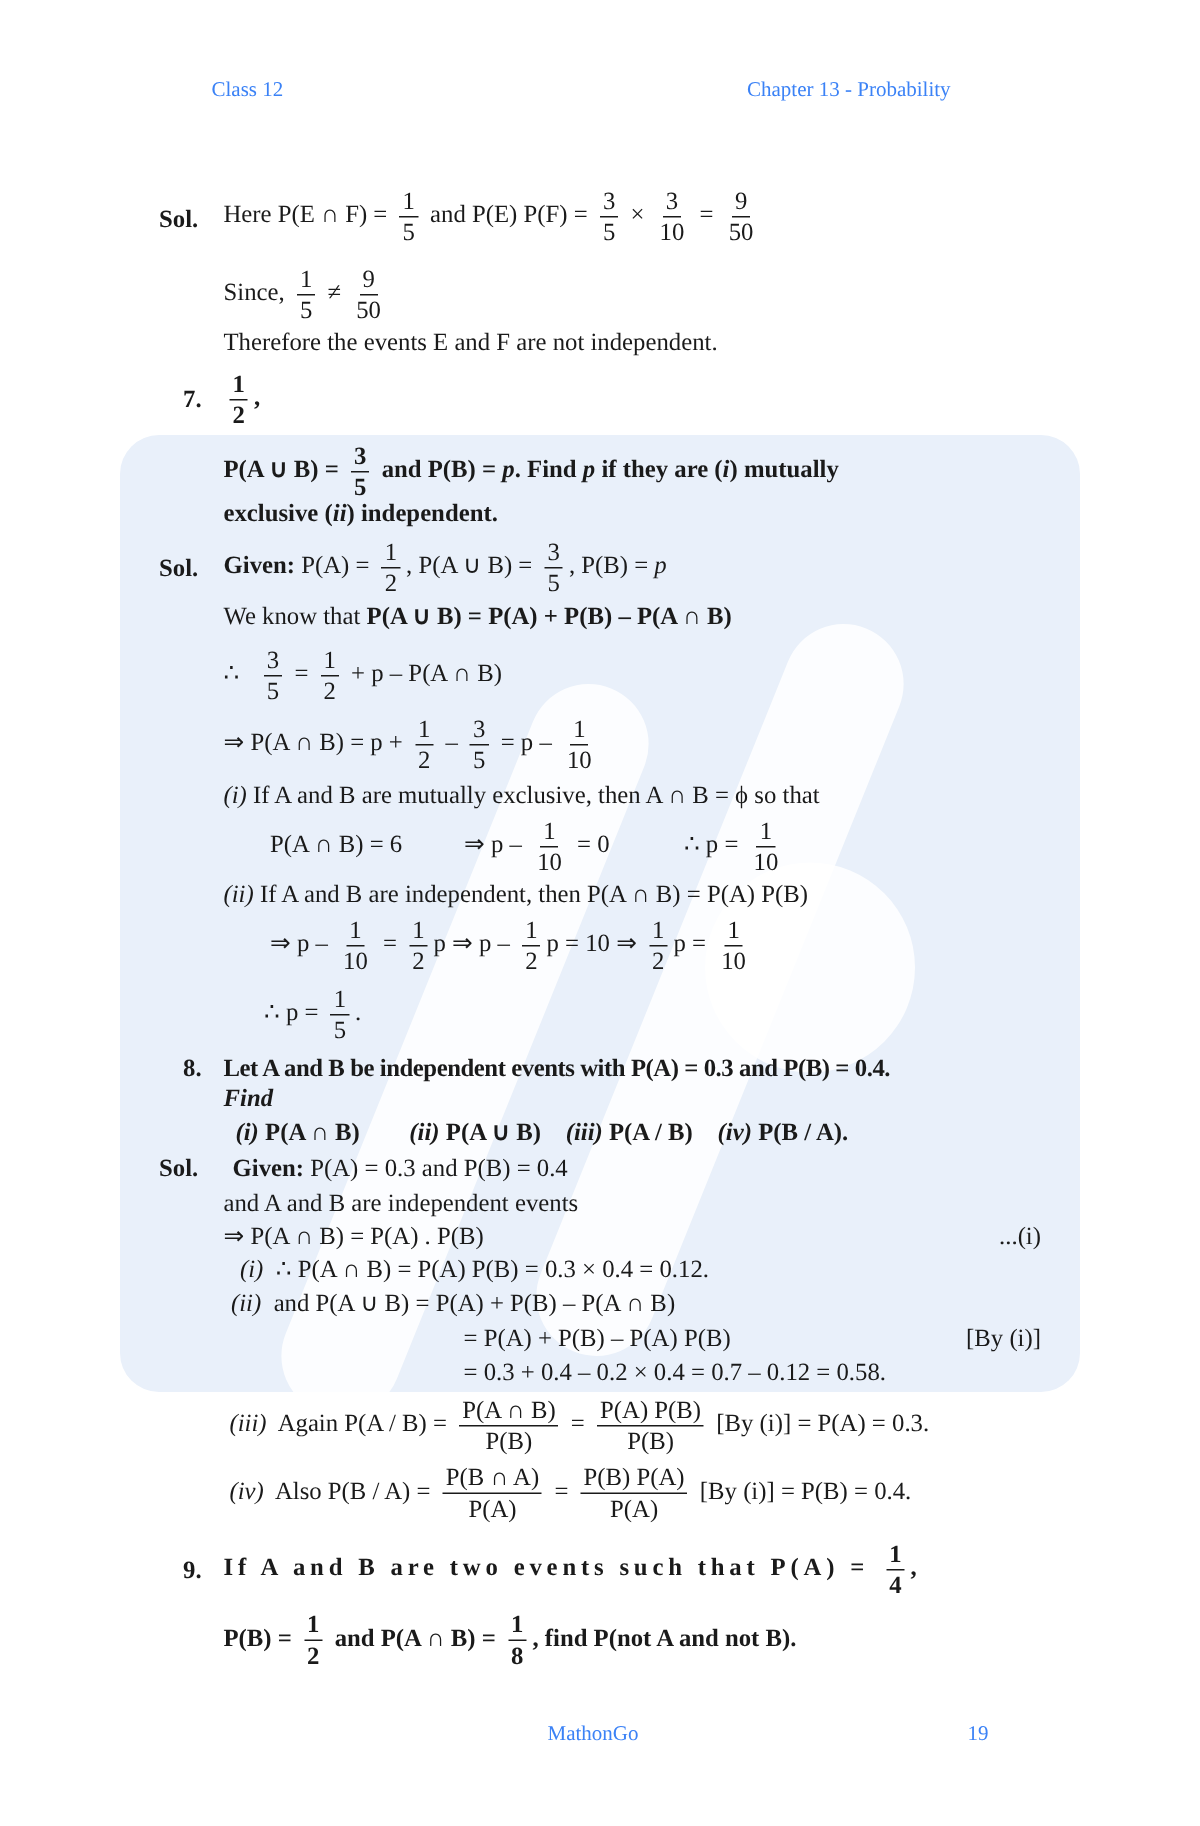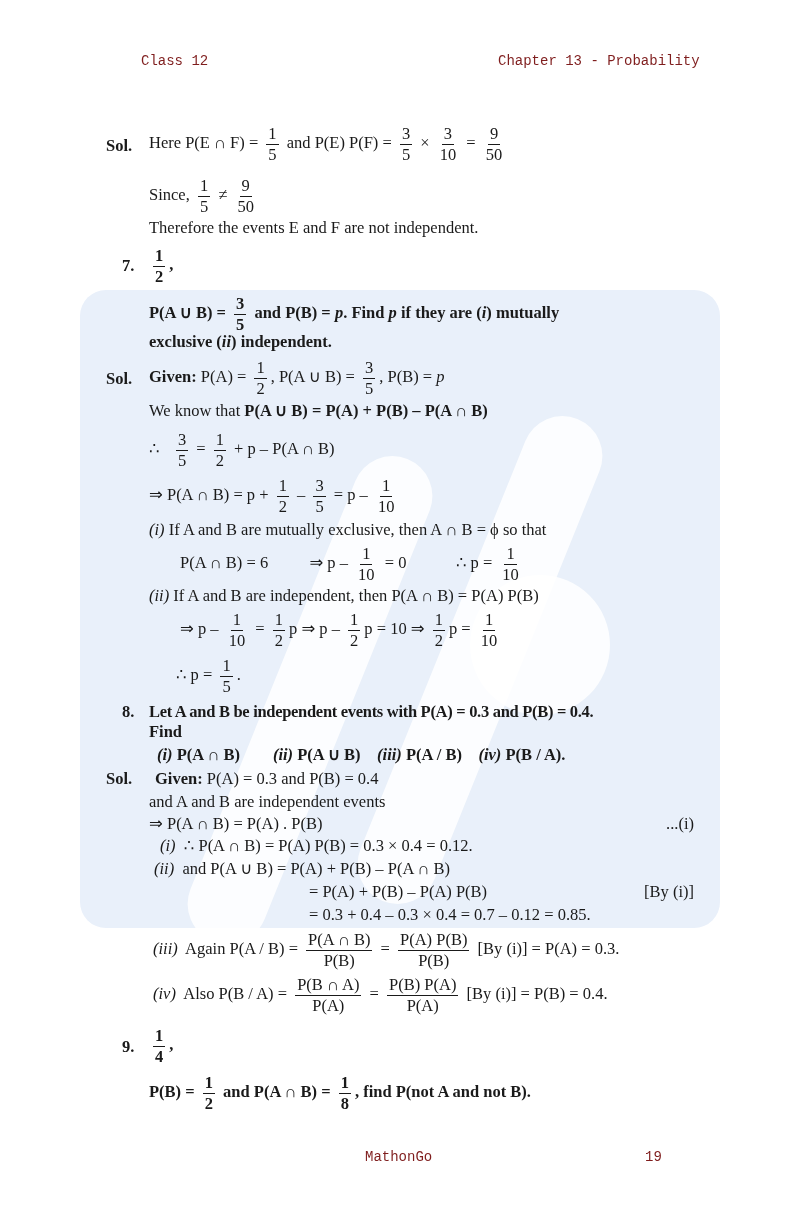--- a/index.html
+++ b/index.html
@@ -1,18 +1,18 @@
 <!DOCTYPE html>
 <html><head>
 <meta charset="utf-8">
 <style>
   html, body { margin:0; padding:0; }
   body { width:800px; height:1217px; background:#ffffff; position:relative; overflow:hidden;
          font-family:"DejaVu Serif", serif; color:#1a1a1a; }
-  .hdr { position:absolute; font-family:Liberation Mono, monospace; font-size:14px; color:#7f1d1d; }
+  .hdr { position:absolute; font-family:Liberation Serif, serif; font-size:14px; color:#3b82f6; }
   .panel { position:absolute; left:80px; top:290px; width:640px; height:638px; background:#e9f0fa; border-radius:26px; overflow:hidden; }
   .stroke { position:absolute; background:#ffffff; opacity:0.85; border-radius:40px; }
   .dot { position:absolute; background:#ffffff; opacity:0.85; border-radius:50%; }
   .line { position:absolute; font-family:"Liberation Serif", serif; font-size:16.5px; white-space:nowrap; line-height:20px; }
   .b { font-weight:bold; }
   .i { font-style:italic; }
   .sol { position:absolute; font-family:"Liberation Serif", serif; font-weight:bold; font-size:16.5px; left:106px; }
   .qn { position:absolute; font-family:"Liberation Serif", serif; font-weight:bold; font-size:16.5px; left:122px; }
   .frac { display:inline-flex; flex-direction:column; align-items:center; vertical-align:middle; margin:0 4px; line-height:20px; }
   .frac .n { border-bottom:1px solid #1a1a1a; padding:0 2px; }
@@ -180,21 +180,21 @@
 <div class="line" style="left:176px; top:656px;">
   <span>∴  p =</span>
   <span class="frac">
       <span class="n">1</span>
       <span class="d">5</span>
     </span><span>.</span>
 </div>
 
 <div class="qn" style="top:702px;">8.</div>
 <div class="line b" style="left:149px; top:702px; letter-spacing:-0.3px;">Let A and B be independent events with P(A) = 0.3 and P(B) = 0.4.</div>
-<div class="line b" style="left:149px; top:722px;">Find</div>
+<div class="line b" style="left:149px; top:722px;font-style:italic;">Find</div>
 <div class="line b" style="left:157px; top:745px;">
   <span><span class="i">(i)</span> <span>P(A ∩ B)</span></span>&nbsp;&nbsp;&nbsp;&nbsp;&nbsp;&nbsp;&nbsp;
   <span><span class="i">(ii)</span> <span>P(A ∪ B)</span></span>&nbsp;&nbsp;&nbsp;
   <span><span class="i">(iii)</span> <span>P(A / B)</span></span>&nbsp;&nbsp;&nbsp;
   <span><span class="i">(iv)</span> <span>P(B / A).</span></span>
 </div>
 
 <div class="sol" style="top:769px;">Sol.</div>
 <div class="line" style="left:155px; top:769px;font-family:Liberation Serif, serif;">
   <span class="b">Given:</span> <span>P(A) = 0.3 and P(B) = 0.4</span>
@@ -203,21 +203,21 @@
 <div class="line" style="left:149px; top:814px;">⇒   P(A ∩ B) = P(A) . P(B)</div>
 <div class="line mono-r" style="top:814px;">...(i)</div>
 <div class="line" style="left:160px; top:836px;">
   <span class="i">(i)</span>&nbsp; <span>∴    P(A ∩ B) = P(A) P(B) = 0.3 × 0.4 = 0.12.</span>
 </div>
 <div class="line" style="left:154px; top:859px;">
   <span class="i">(ii)</span>&nbsp; <span>and P(A ∪ B) = P(A) + P(B) – P(A ∩ B)</span>
 </div>
 <div class="line" style="left:309px; top:882px;">= P(A) + P(B) – P(A) P(B)</div>
 <div class="line mono-r" style="top:882px;">[By (i)]</div>
-<div class="line" style="left:309px; top:905px;">= 0.3 + 0.4 – 0.3 × 0.4 = 0.7 – 0.12 = 0.85.</div>
+<div class="line" style="left:309px; top:905px;">= 0.3 + 0.4 – 0.2 × 0.4 = 0.7 – 0.12 = 0.58.</div>
 <div class="line" style="left:153px; top:930px;">
   <span class="i">(iii)</span>&nbsp; <span>Again P(A / B) =</span>
   <span class="frac">
       <span class="n">P(A ∩ B)</span>
       <span class="d">P(B)</span>
     </span>
   <span>=</span>
   <span class="frac">
       <span class="n">P(A) P(B)</span>
       <span class="d">P(B)</span>
@@ -233,20 +233,21 @@
   <span>=</span>
   <span class="frac">
       <span class="n">P(B) P(A)</span>
       <span class="d">P(A)</span>
     </span>
   <span>[By (i)] = P(B) = 0.4.</span>
 </div>
 
 <div class="qn" style="top:1037px;">9.</div>
 <div class="line b sp" style="left:149px; top:1026px; letter-spacing:3.2px;">
+  <span>If A and B are two events such that P(A) =</span>
   <span class="frac" style="letter-spacing:0">
       <span class="n">1</span>
       <span class="d">4</span>
     </span><span>,</span>
 </div>
 <div class="line b" style="left:149px; top:1073px;">
   <span>P(B) =</span>
   <span class="frac">
       <span class="n">1</span>
       <span class="d">2</span>

